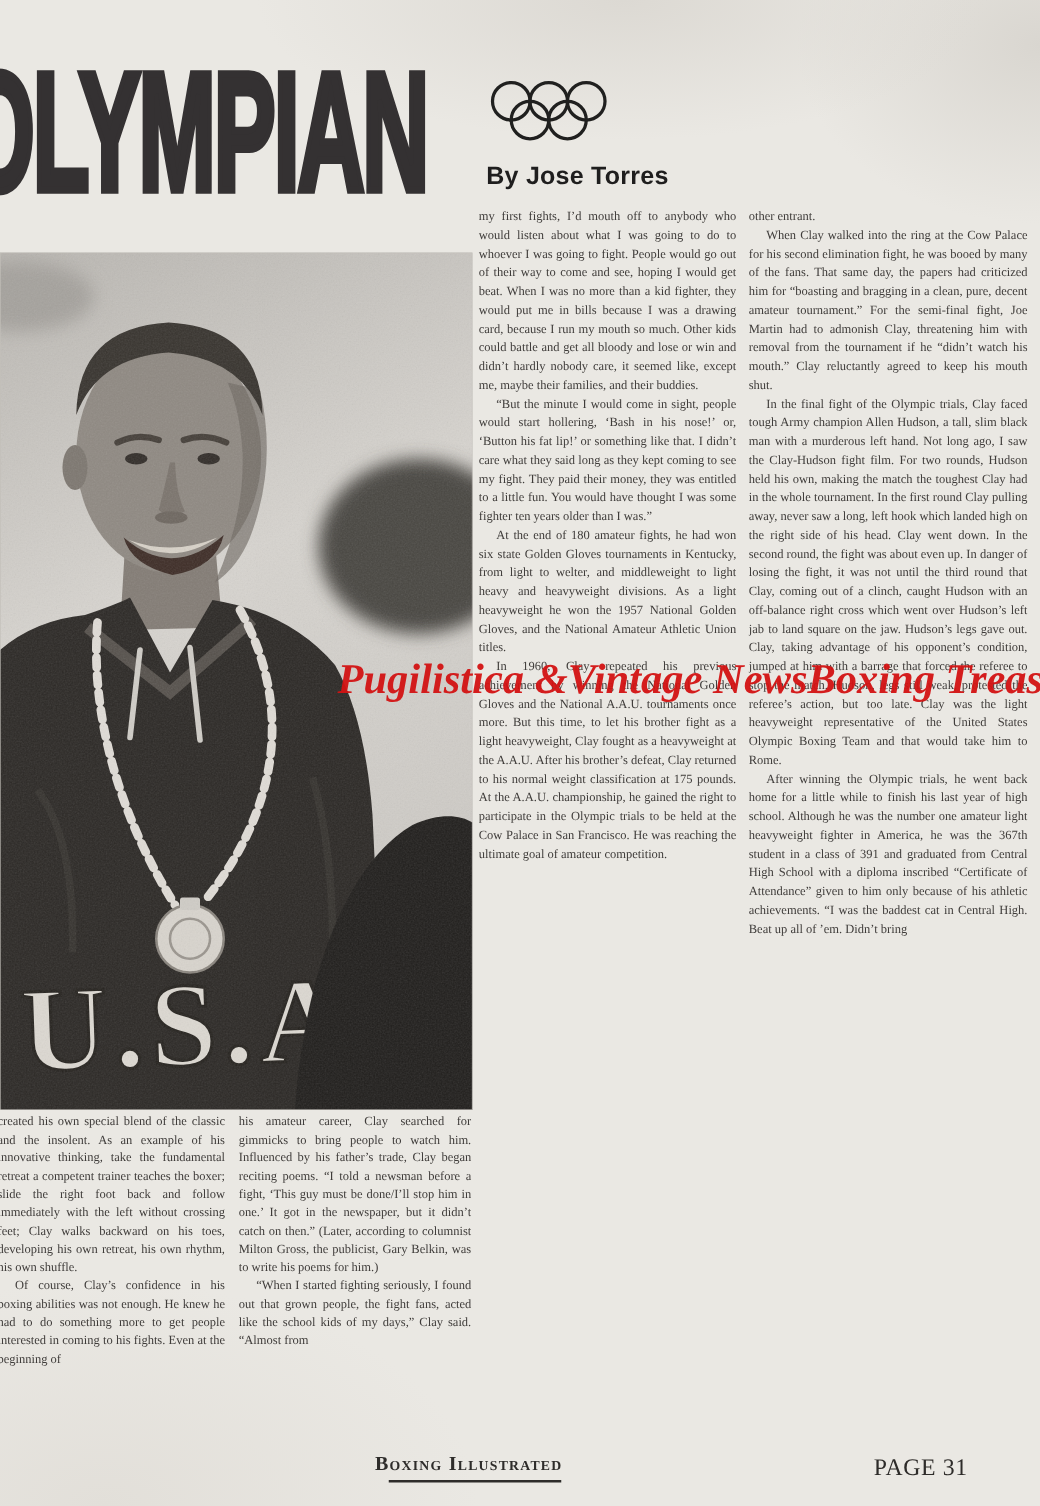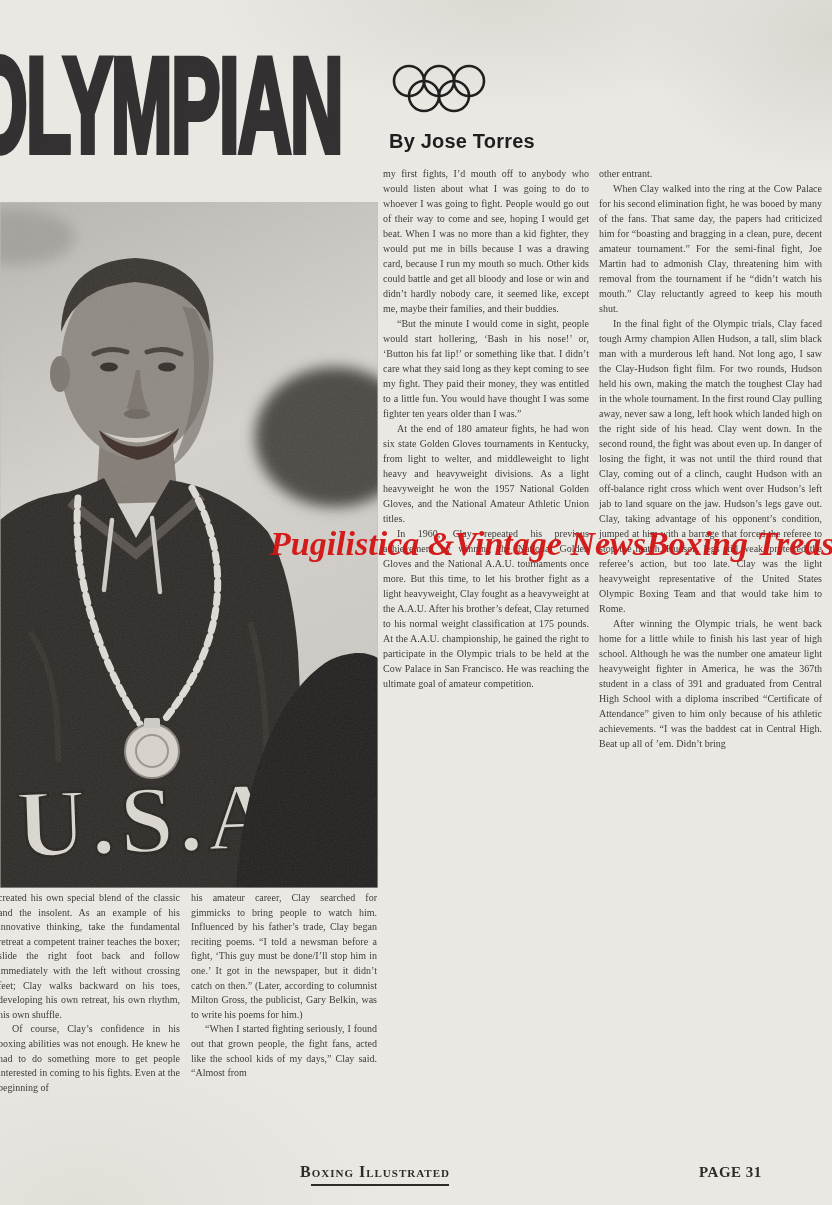--- a/index.html
+++ b/index.html
@@ -49,21 +49,21 @@
   }
   .watermark span{white-space:nowrap;}
   .footer-mag{
     position:absolute;left:300px;top:1163px;width:160px;text-align:left;
     font-variant:small-caps;font-weight:bold;font-size:16px;letter-spacing:1px;
     color:#2e2c2a;
   }
   .footer-mag .rule{display:block;margin:3px auto 0;width:138px;border-bottom:2px solid #2e2c2a;}
   .footer-page{
     position:absolute;left:699px;top:1164px;
-    font-weight:bold;font-size:15px;letter-spacing:0.5px;color:#2e2c2a;
+    font-weight:normal;font-size:19px;letter-spacing:0.5px;color:#2e2c2a;
   }
 </style>
 </head>
 <body>
 
 <div class="page">
 
   <h1 class="headline">OLYMPIAN</h1>
 
   <div class="rings">

